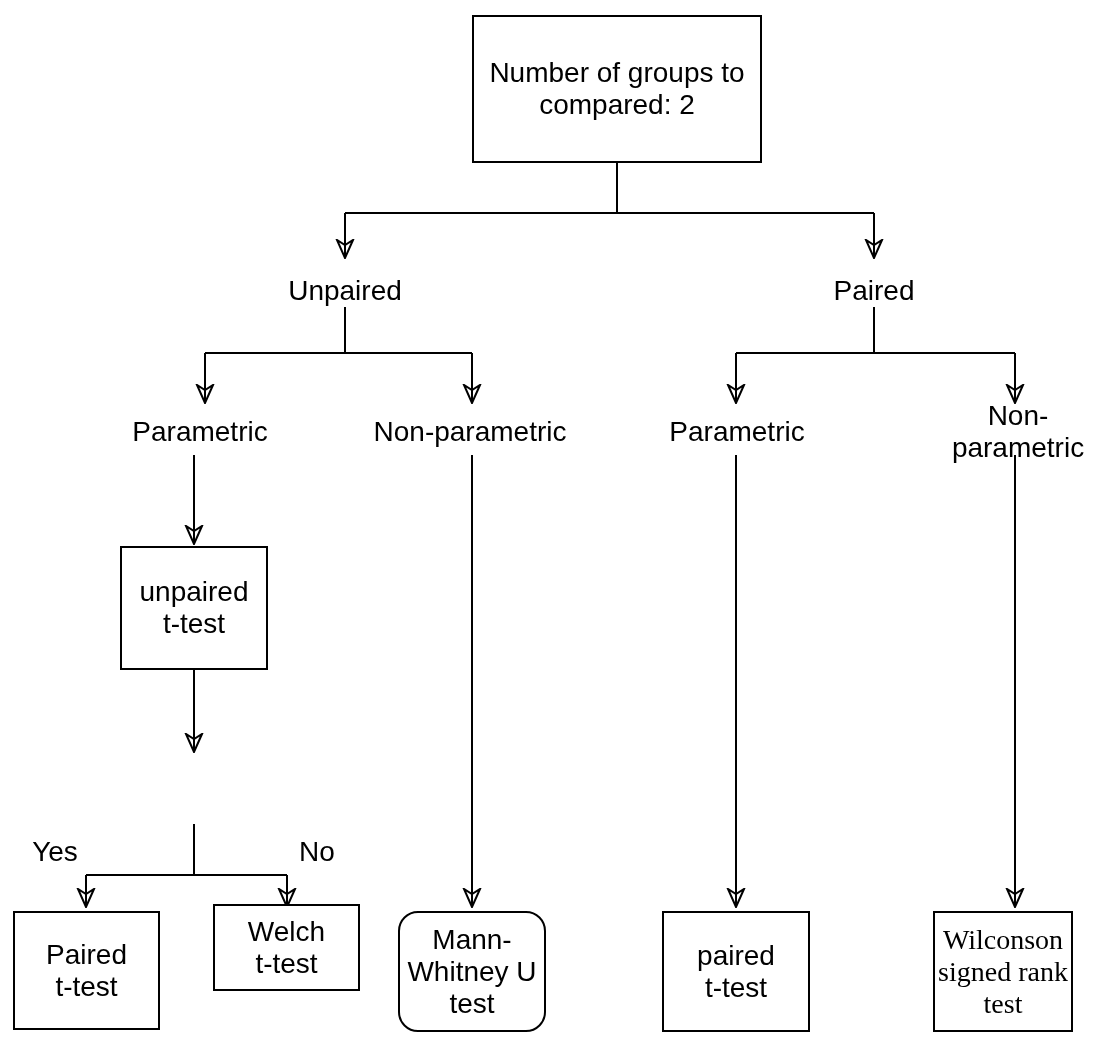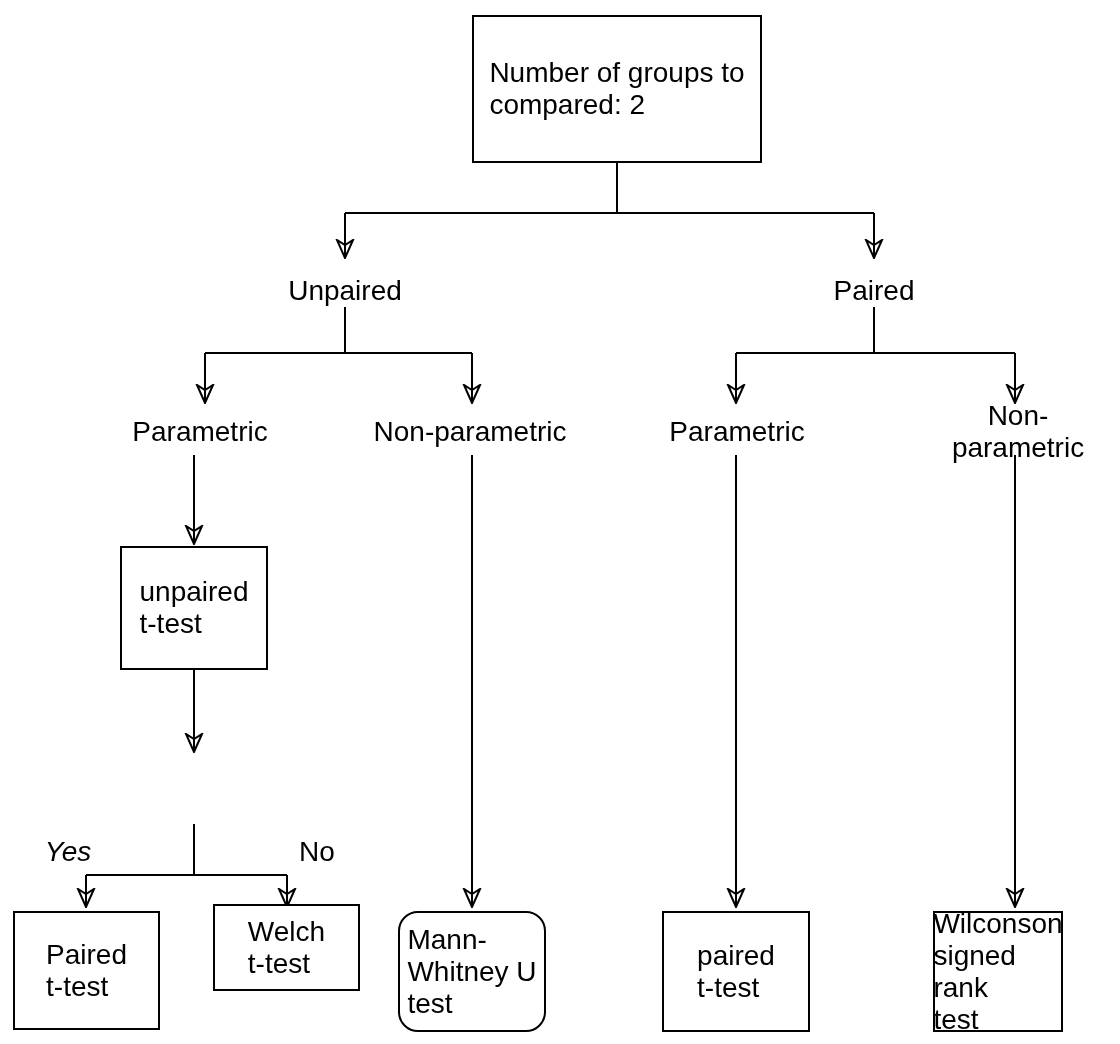--- a/index.html
+++ b/index.html
@@ -29,20 +29,21 @@
     fill: none;
   }
   .node-box {
     position: absolute;
     box-sizing: border-box;
     border: 2px solid #000000;
     background: #ffffff;
     display: flex;
     align-items: center;
     justify-content: center;
+    text-align: center;
     white-space: pre-line;
     font-size: 28px;
     line-height: 32px;
   }
   .node-label {
     position: absolute;
     transform: translate(-50%, -50%);
     text-align: center;
     white-space: pre-line;
     font-size: 28px;
@@ -100,34 +101,34 @@
   <div class="node-box" style="left:213px; top:904px; width:147px; height:87px;">Welch
 t-test</div>
 
   <div class="node-box" style="left:398px; top:911px; width:148px; height:121px;border-radius:20px;">Mann-
 Whitney U
 test</div>
 
   <div class="node-box" style="left:662px; top:911px; width:148px; height:121px;">paired
 t-test</div>
 
-  <div class="node-box" style="left:933px; top:911px; width:130px; height:121px;">Wilconson
+  <div class="node-box" style="left:933px; top:911px; width:140px; height:121px;font-family:Liberation Serif, serif;">Wilconson
 signed rank
 test</div>
 
   <div class="node-label" style="left:345px; top:291px;">Unpaired</div>
 
   <div class="node-label" style="left:874px; top:291px;">Paired</div>
 
   <div class="node-label" style="left:200px; top:432px;">Parametric</div>
 
   <div class="node-label" style="left:470px; top:432px;">Non-parametric</div>
 
   <div class="node-label" style="left:737px; top:432px;">Parametric</div>
 
   <div class="node-label" style="left:1018px; top:432px;">Non-parametric</div>
 
 
-  <div class="node-label" style="left:68px; top:852px;font-style:italic;">Yes</div>
+  <div class="node-label" style="left:55px; top:852px;">Yes</div>
 
   <div class="node-label" style="left:317px; top:852px;">No</div>
 
 </div>
 
 </body></html>

